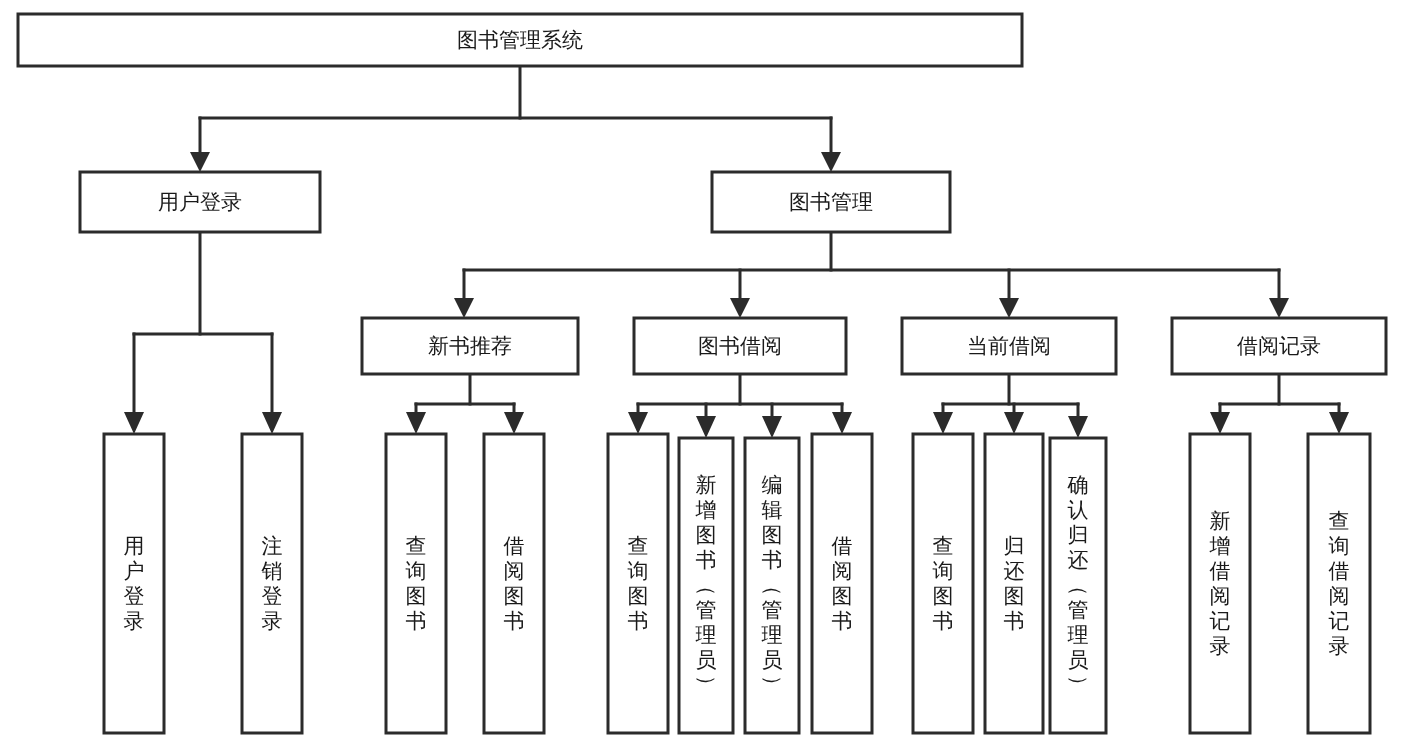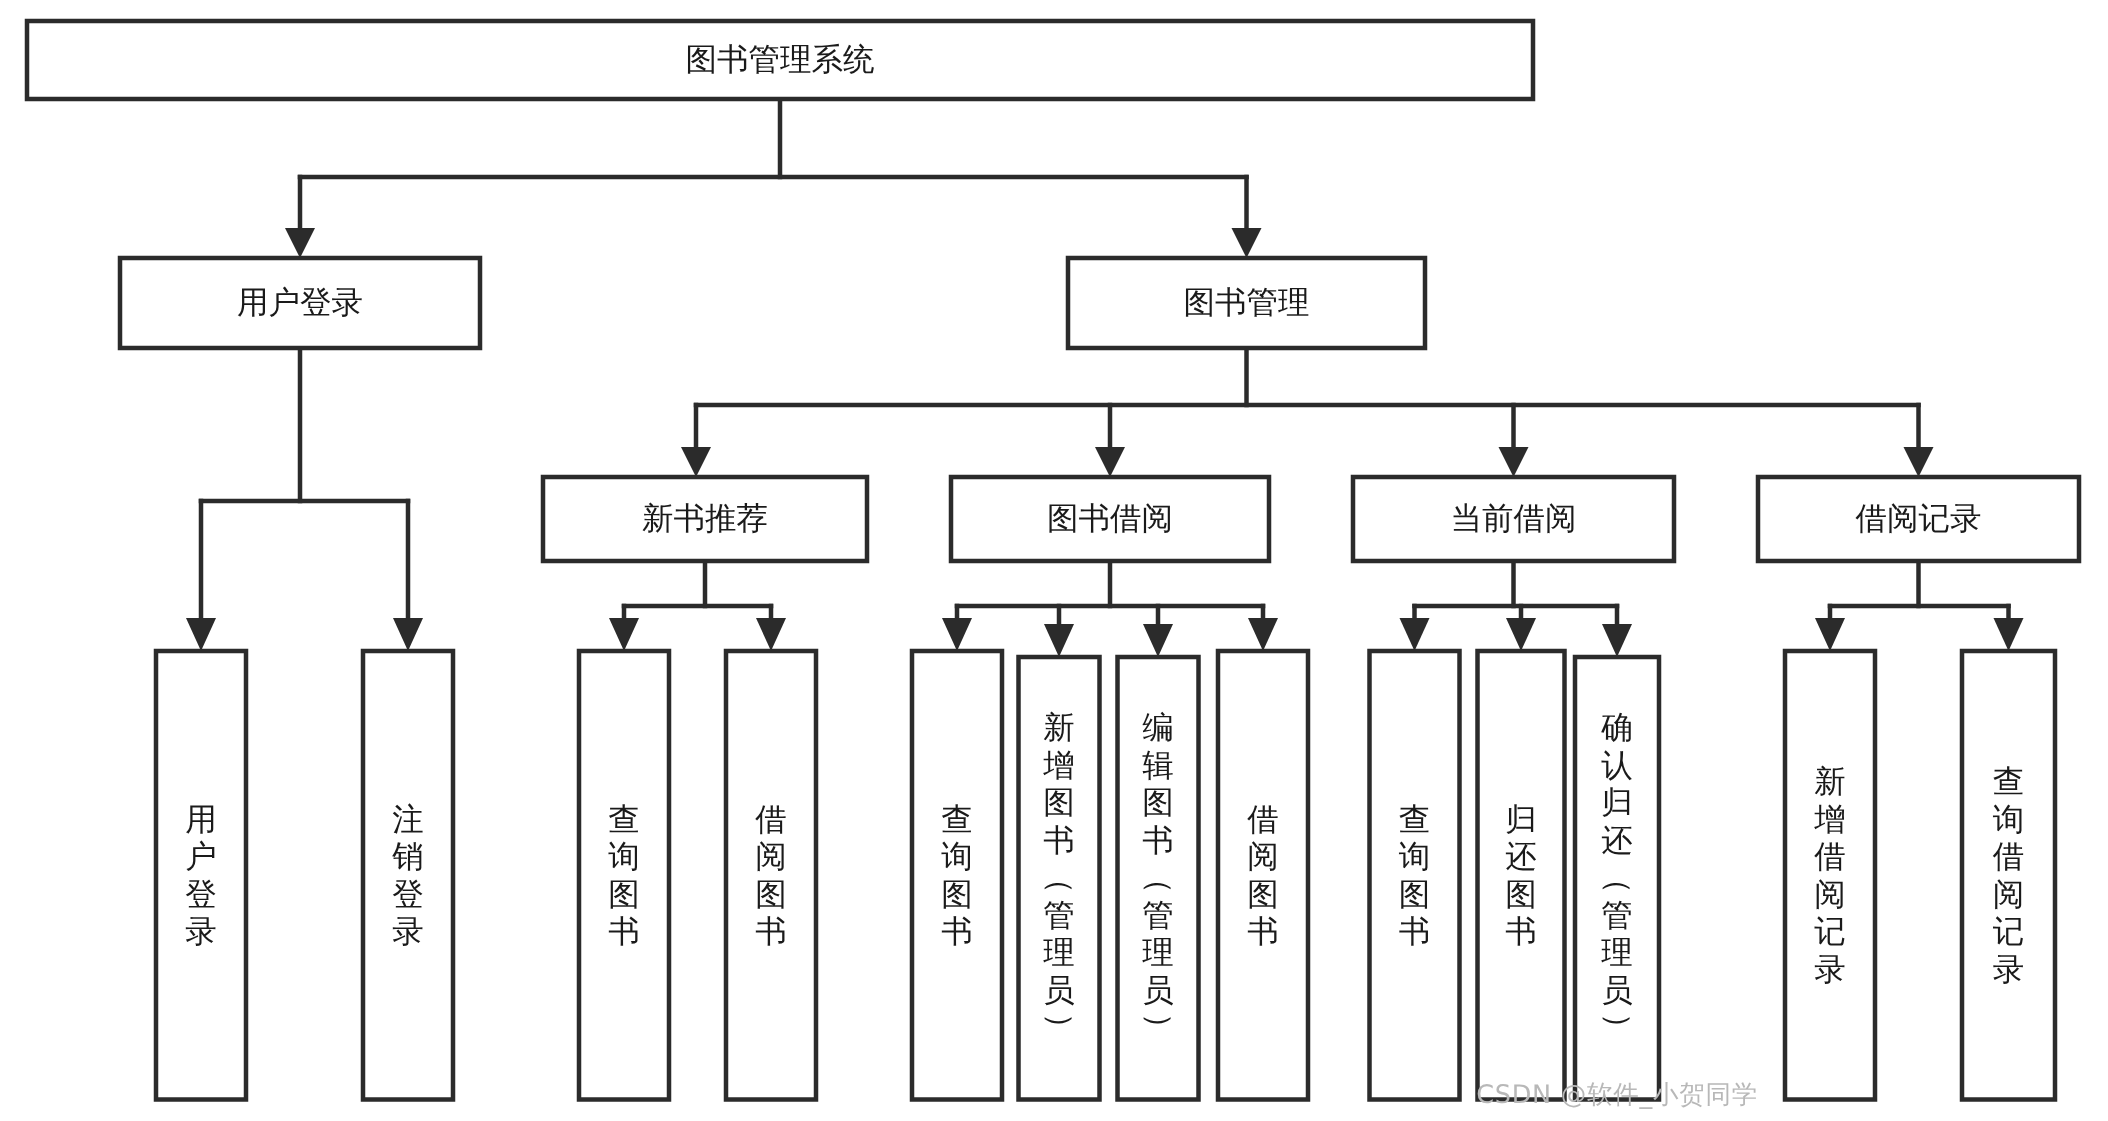--- a/index.html
+++ b/index.html
@@ -310,15 +310,14 @@
     </div>
   <div class="vertical-label-wrap" style="left:1308px; top:434px; width:62px; height:299px;">
       <span class="vchar">查</span>
       <span class="vchar">询</span>
       <span class="vchar">借</span>
       <span class="vchar">阅</span>
       <span class="vchar">记</span>
       <span class="vchar">录</span>
     </div>
 
-  <div class="watermark">CSDN @软件_小贺同学</div>
 
 </div>
 
 </body></html>

